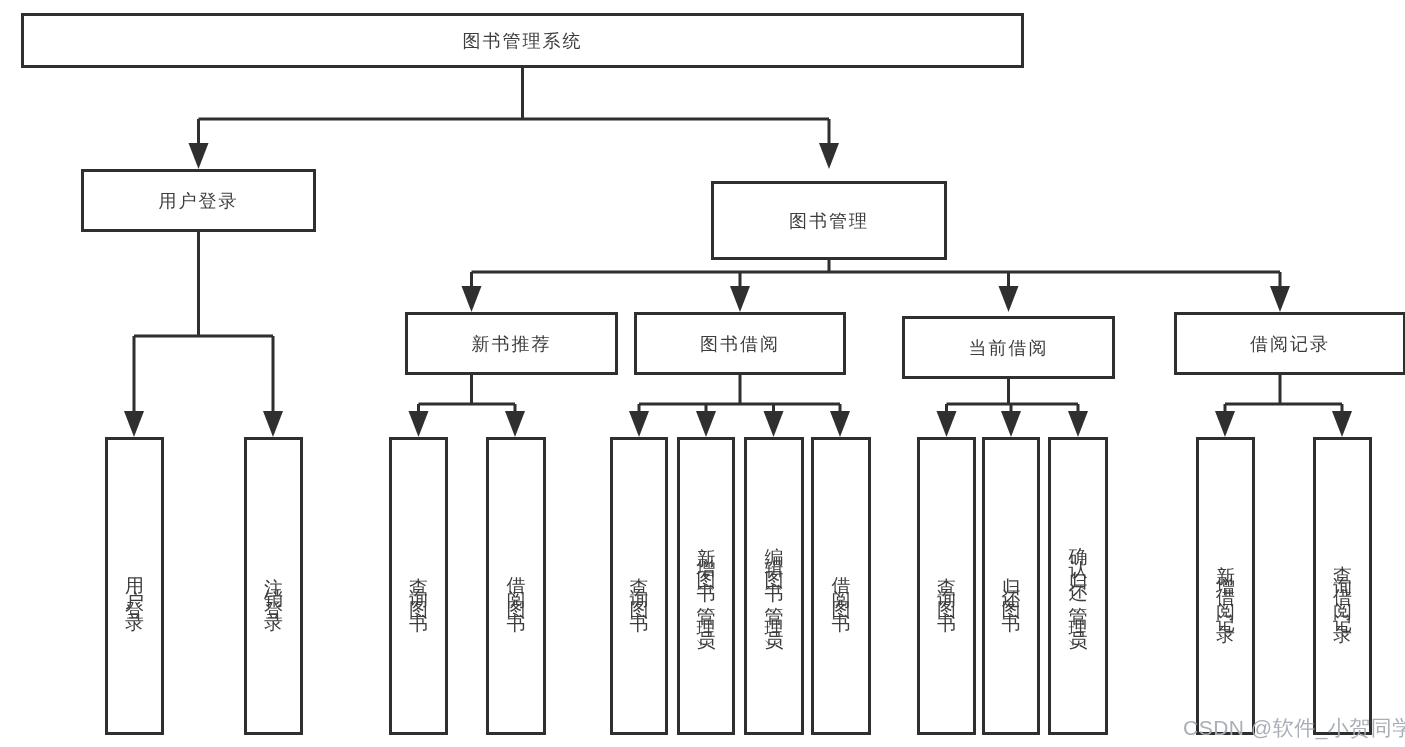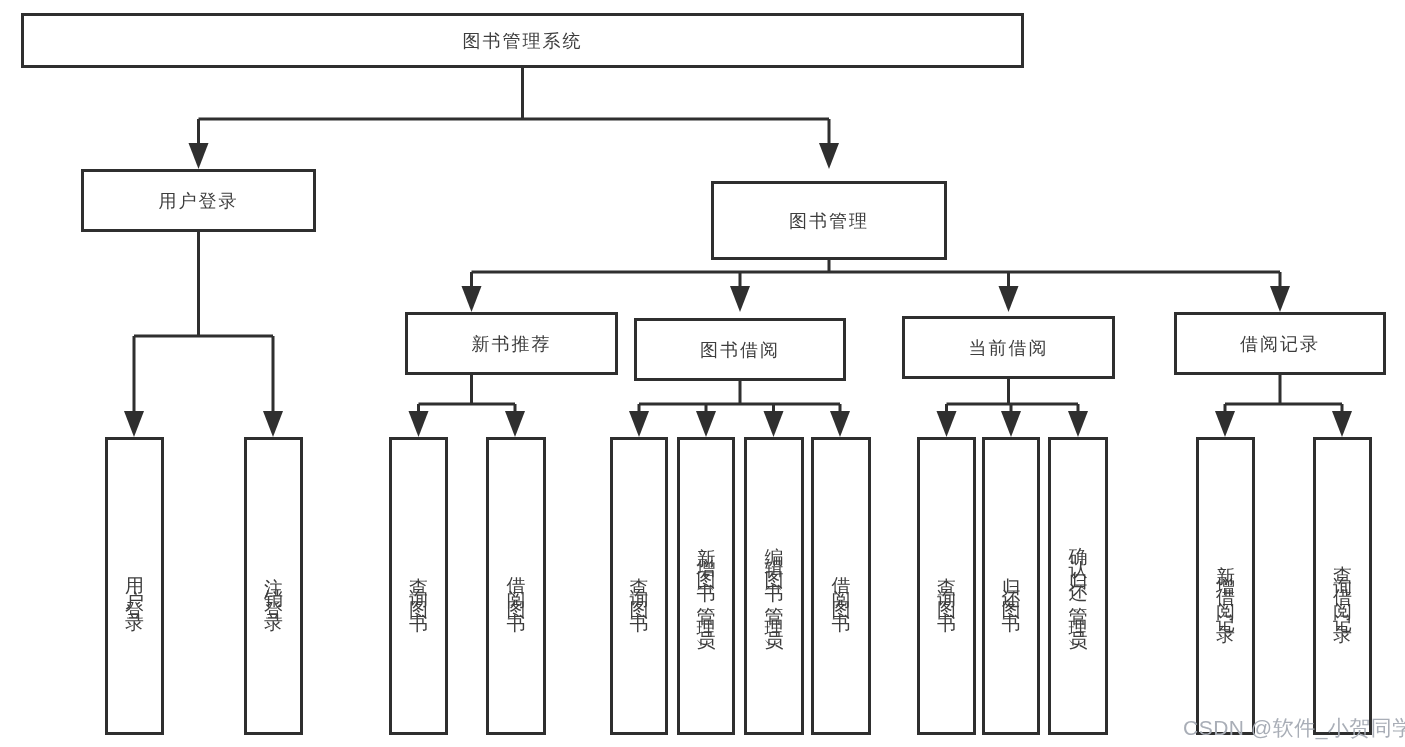--- a/index.html
+++ b/index.html
@@ -108,23 +108,23 @@
     <polygon points="1215,411 1235,411 1225,437"></polygon>
     <polygon points="1332,411 1352,411 1342,437"></polygon>
   </svg>
 
   <div class="hbox" style="left:21px;top:13px;width:1003px;height:55px;">图书管理系统</div>
 
   <div class="hbox" style="left:81px;top:169px;width:235px;height:63px;">用户登录</div>
   <div class="hbox" style="left:711px;top:169px;width:236px;height:79px;margin-top:12px;">图书管理</div>
 
   <div class="hbox" style="left:365px;top:312px;width:213px;height:63px;margin-left:40px;">新书推荐</div>
-  <div class="hbox" style="left:634px;top:312px;width:212px;height:63px;margin-top:6px;">图书借阅</div>
+  <div class="hbox" style="left:634px;top:312px;width:212px;height:63px;">图书借阅</div>
   <div class="hbox" style="left:902px;top:316px;width:213px;height:63px;">当前借阅</div>
-  <div class="hbox" style="left:1174px;top:312px;width:212px;height:63px;">借阅记录</div>
+  <div class="hbox" style="left:1174px;top:312px;width:232px;height:63px;">借阅记录</div>
 
   <div class="vbox" style="left:105px;top:437px;width:59px;height:298px;">用户登录</div>
   <div class="vbox" style="left:244px;top:437px;width:59px;height:298px;">注销登录</div>
 
   <div class="vbox" style="left:389px;top:437px;width:59px;height:298px;">查询图书</div>
   <div class="vbox" style="left:486px;top:437px;width:60px;height:298px;">借阅图书</div>
 
   <div class="vbox" style="left:610px;top:437px;width:58px;height:298px;">查询图书</div>
   <div class="vbox" style="left:677px;top:437px;width:58px;height:298px;">新增图书（管理员）</div>
   <div class="vbox" style="left:744px;top:437px;width:60px;height:298px;">编辑图书（管理员）</div>

